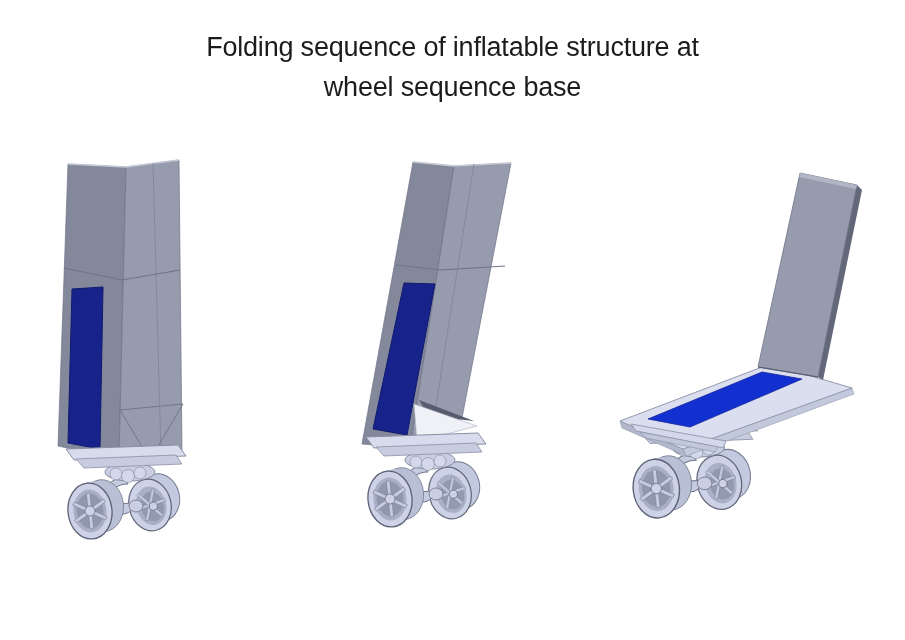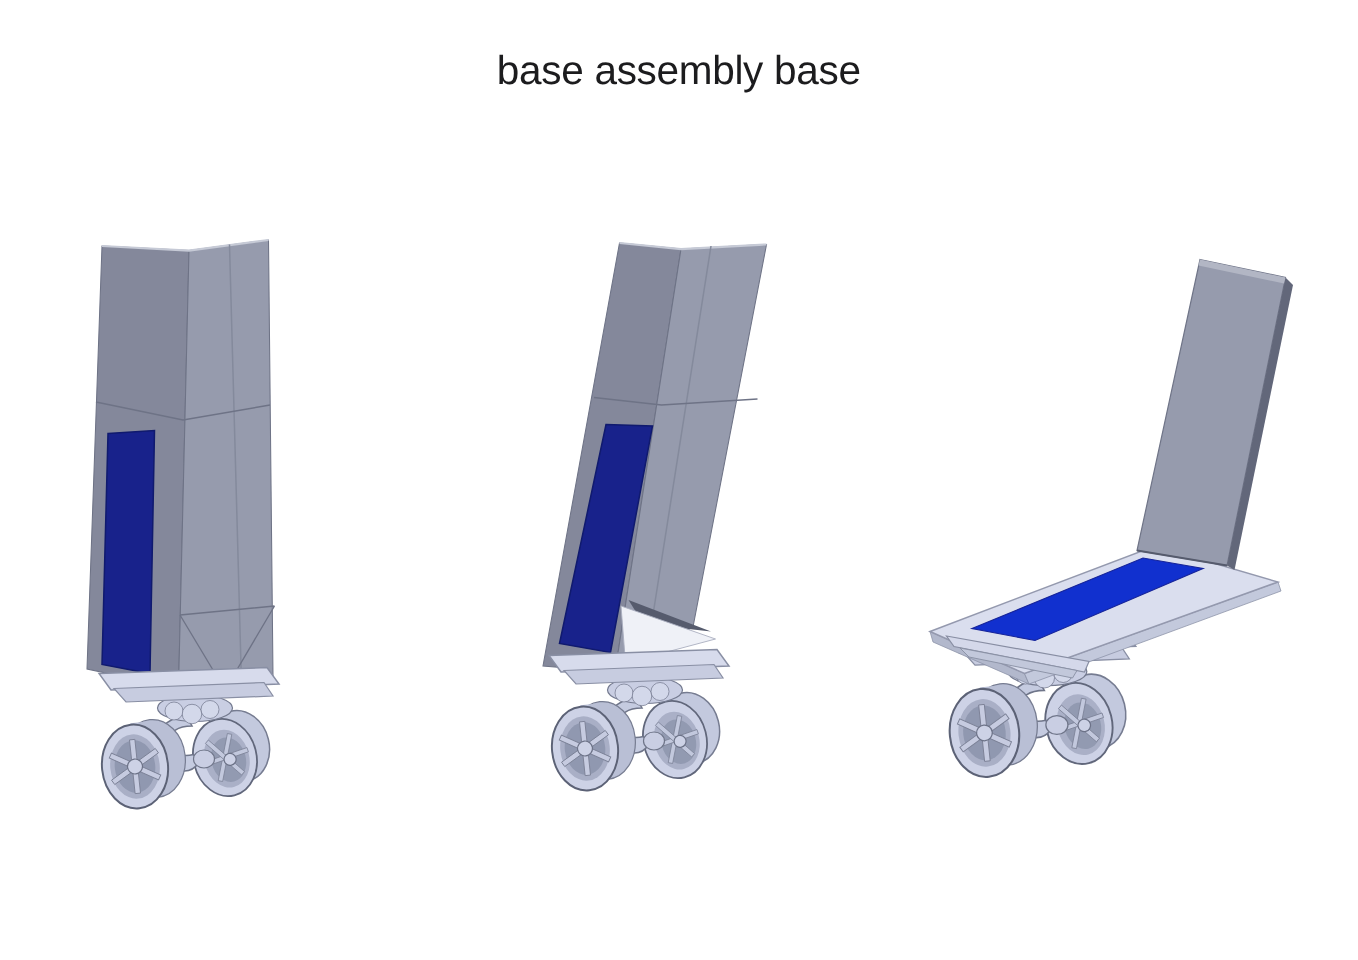--- a/index.html
+++ b/index.html
@@ -10,21 +10,22 @@
          letter-spacing:-0.2px;}
   .title div{white-space:nowrap;}
   svg.figures{position:absolute;left:0;top:0;}
 </style>
 </head>
 <body>
 
 <div class="page">
 
   <div class="title">
-    <div>base assembly base</div>
+    <div>Folding sequence of inflatable structure at</div>
+    <div>wheel sequence base</div>
   </div>
 
   <svg class="figures" width="905" height="640" viewBox="0 0 905 640">
 
     <defs>
 
       <g id="caster">
 
         <g transform="translate(26,46) rotate(-14)">
           <ellipse cx="11" cy="-5" rx="20" ry="24" fill="#c3c9de" stroke="#767c91" stroke-width="1"></ellipse>

